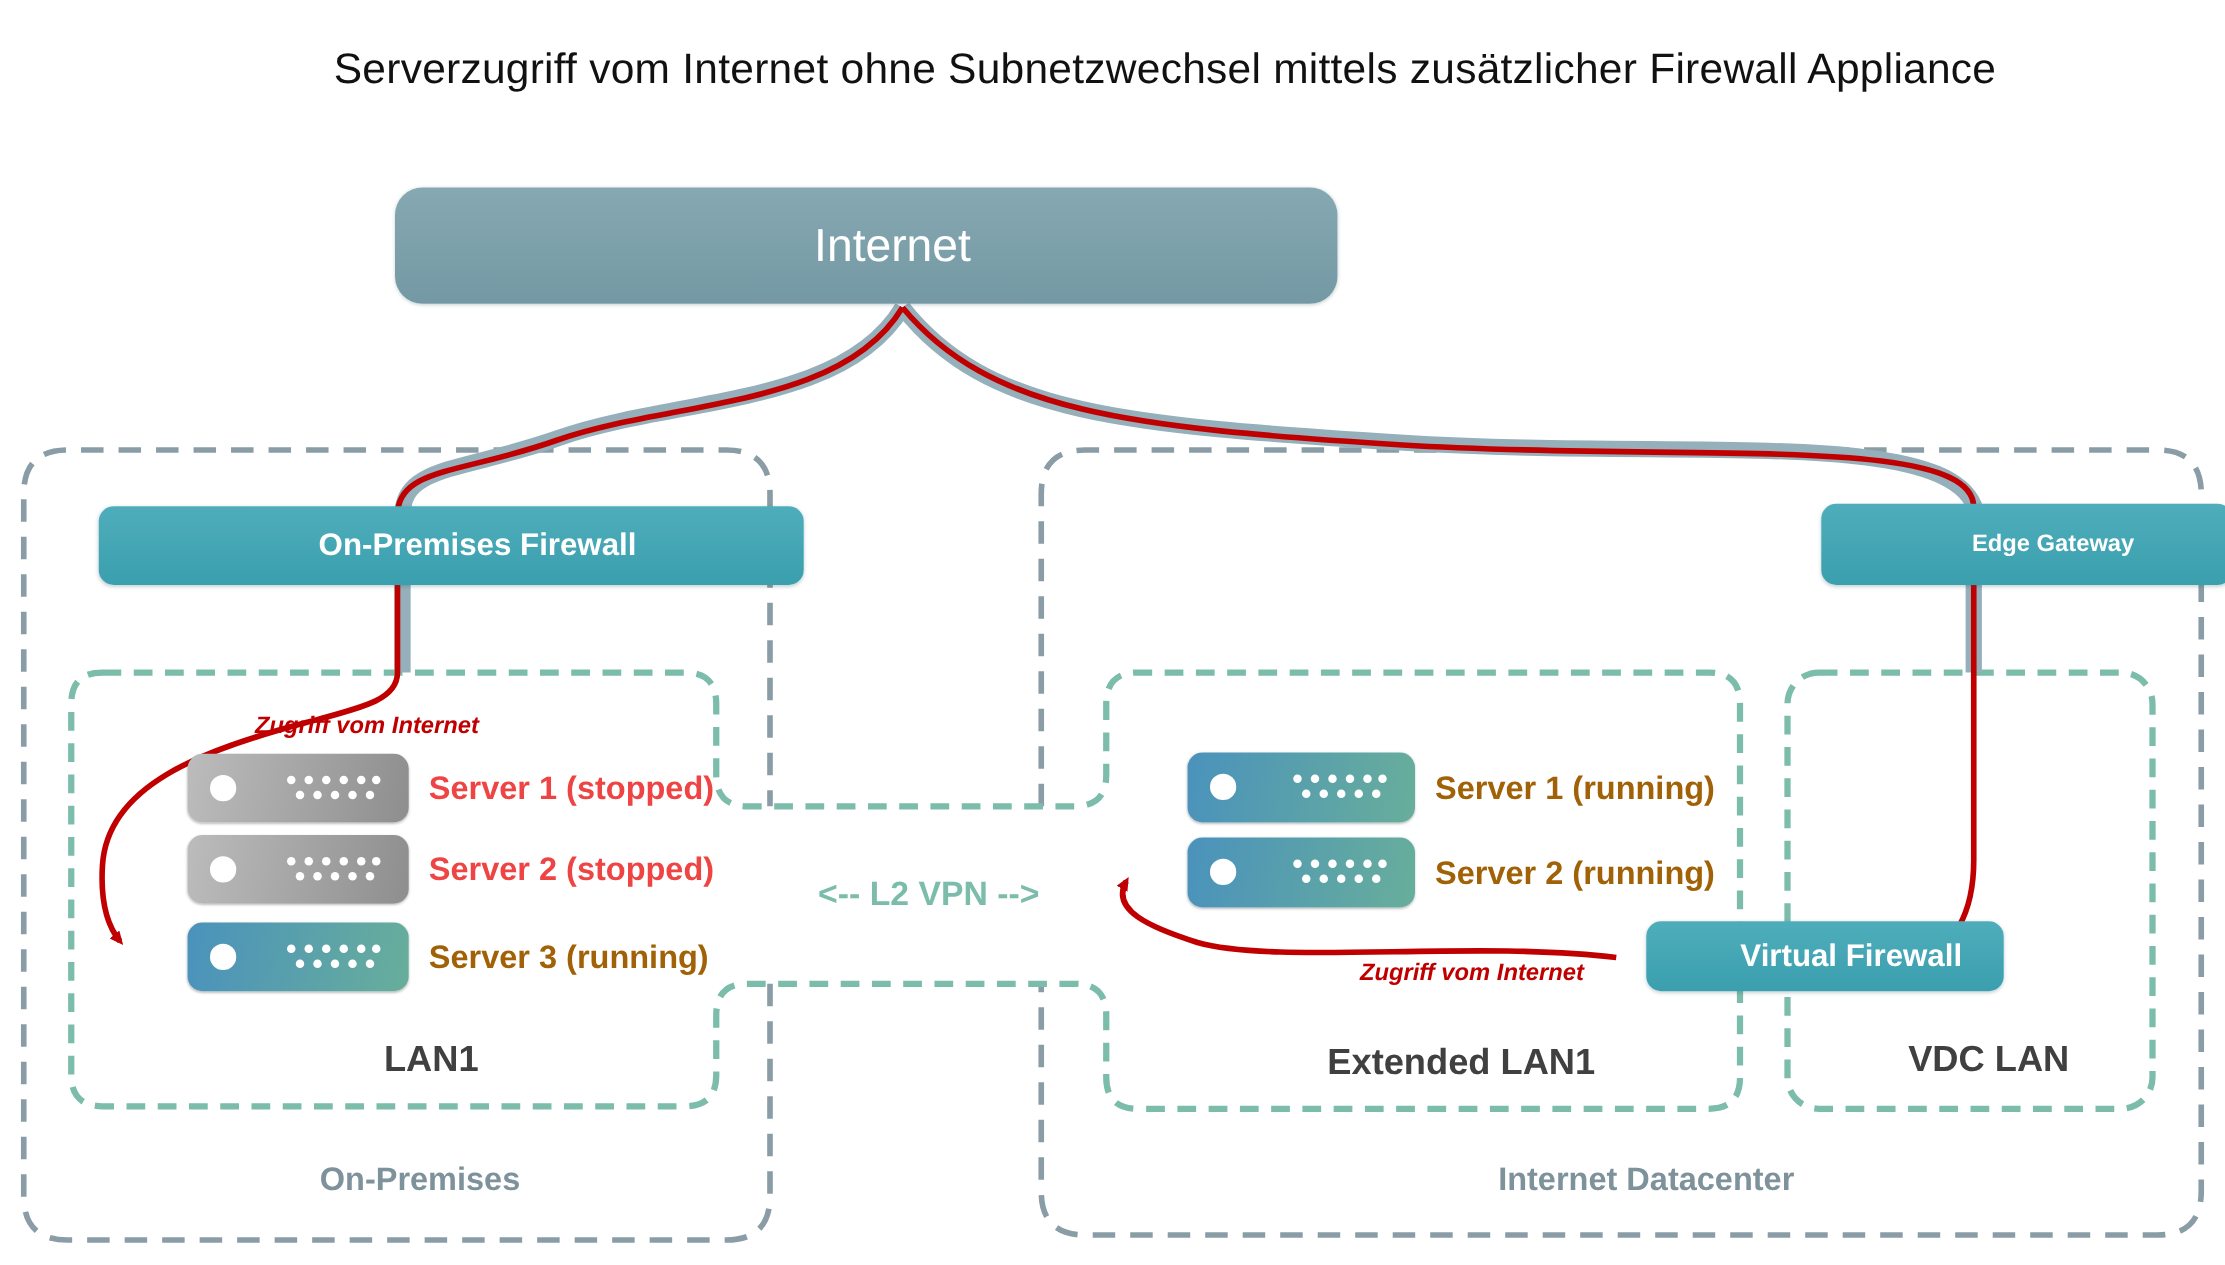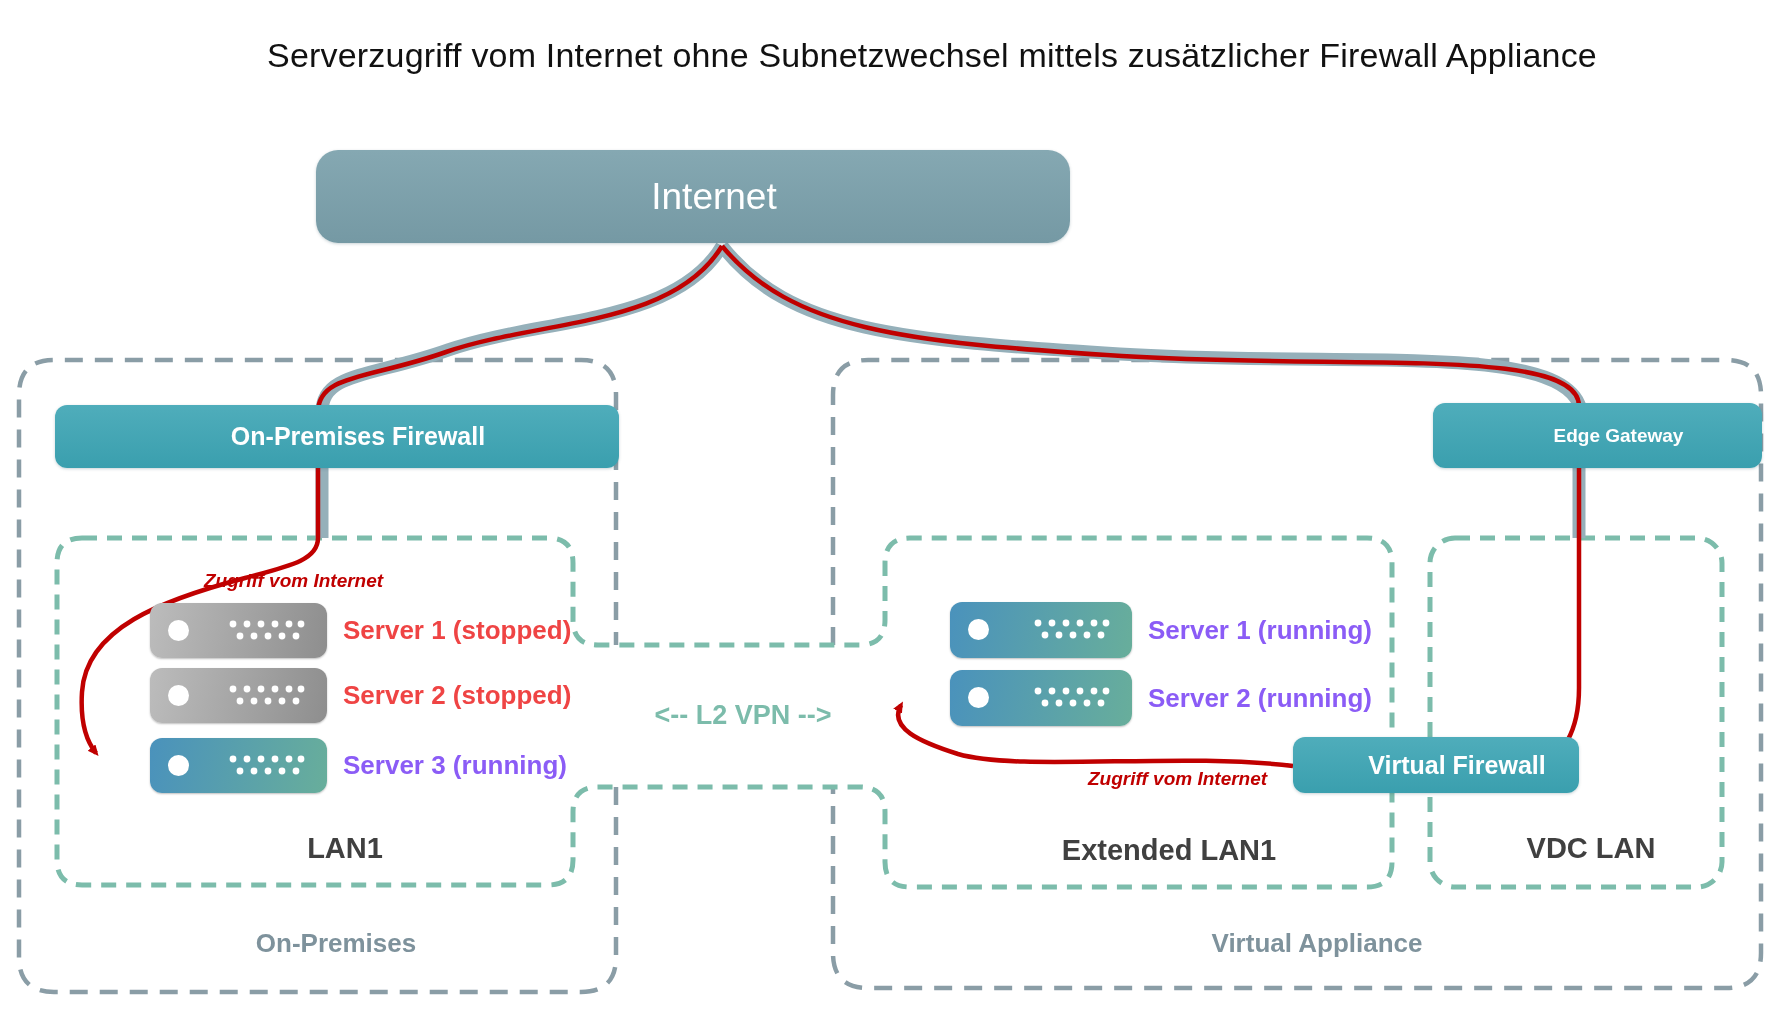--- a/index.html
+++ b/index.html
@@ -15,39 +15,39 @@
   }
   .node{
     display:flex;align-items:center;justify-content:center;
     color:#ffffff;font-weight:bold;border-radius:12px;
     box-shadow:0 1px 3px rgba(40,80,90,.25);
   }
   .internet-node{
     left:316px;top:150px;width:712px;height:93px;border-radius:22px;
     background:linear-gradient(#85a8b2,#7599a4);font-size:37px;font-weight:normal;
   }
-  .teal-node{background:linear-gradient(#4fadbb,#3a9fae);}
+  .teal-node{background:linear-gradient(#4fadbb,#3a9fae);margin-left:24px;}
   .op-firewall{left:55px;top:405px;width:522px;height:63px;font-size:25px;}
   .edge-gateway{left:1433px;top:403px;width:287px;height:65px;font-size:19px;}
   .virtual-firewall{left:1293px;top:737px;width:244px;height:56px;font-size:25px;}
   .server-row{display:flex;align-items:center;}
   .server-icon{
     width:177px;height:55px;border-radius:12px;position:relative;flex:0 0 auto;
     box-shadow:0 1px 2px rgba(0,0,0,.25);
   }
   .server-icon.stopped{background:linear-gradient(100deg,#bcbcbc,#8e8e8e);}
   .server-icon.running{background:linear-gradient(100deg,#4a92bc,#68ae9b);}
   .server-icon .led{
     position:absolute;left:18px;top:17px;width:21px;height:21px;border-radius:50%;
     background:#ffffff;
   }
   .server-icon .dots{position:absolute;right:22px;top:17px;}
   .server-label{margin-left:16px;font-size:26px;font-weight:bold;}
   .server-label.stopped{color:#ef4444;}
-  .server-label.running{color:#8b5cf6;}
+  .server-label.running{color:#a16207;}
   .zone-label{
     font-size:29px;font-weight:bold;color:#404040;transform:translateX(-50%);
     white-space:nowrap;
   }
   .outer-label{
     font-size:26px;font-weight:bold;color:#7e929c;transform:translateX(-50%);
     white-space:nowrap;
   }
   .red-note{
     font-size:19px;font-weight:bold;font-style:italic;color:#c00000;white-space:nowrap;
@@ -215,15 +215,15 @@
       </svg>
     </div>
     <span class="server-label running">Server 2 (running)</span>
   </div>
 
   <div class="abs zone-label" style="left:324px;top:832px;">LAN1</div>
   <div class="abs zone-label" style="left:1148px;top:834px;">Extended LAN1</div>
   <div class="abs zone-label" style="left:1570px;top:832px;">VDC LAN</div>
 
   <div class="abs outer-label" style="left:315px;top:928px;">On-Premises</div>
-  <div class="abs outer-label" style="left:1296px;top:928px;">Virtual Appliance</div>
+  <div class="abs outer-label" style="left:1296px;top:928px;">Internet Datacenter</div>
 
 </div>
 
 </body></html>

